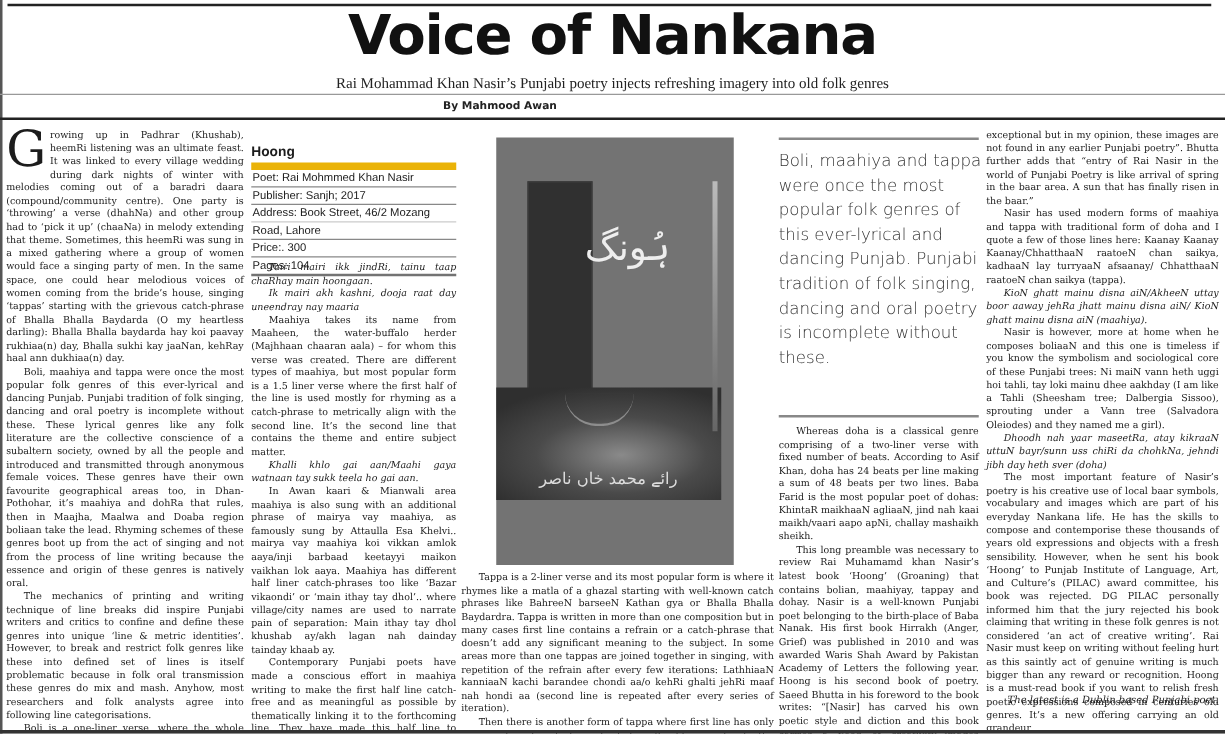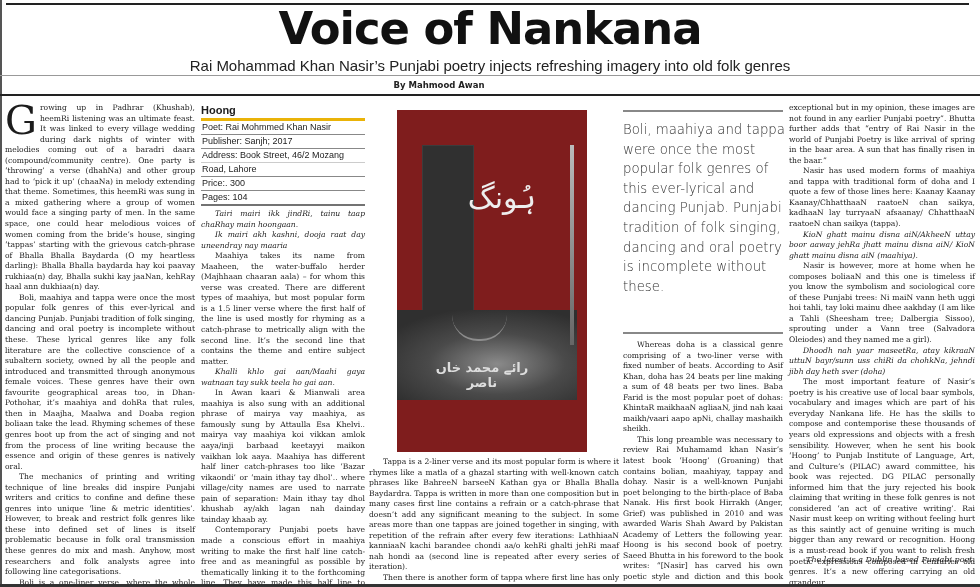--- a/index.html
+++ b/index.html
@@ -1,46 +1,46 @@
 <!DOCTYPE html>
 <html><head>
 <meta charset="utf-8">
 <style>
   html,body{margin:0;padding:0;background:#fff;}
   body{width:980px;height:587px;position:relative;overflow:hidden;font-family:"DejaVu Serif",serif;color:#1c1c1c;}
   .abs{position:absolute;}
   .rule-top{left:6px;top:3px;width:963px;height:2px;background:#222;}
   .headline{left:0;top:4px;width:980px;text-align:center;font-family:"DejaVu Sans",sans-serif;font-weight:900;font-size:44px;letter-spacing:-1px;color:#111;line-height:50px;transform:scaleX(1.02);}
-  .deck{left:0;top:57px;width:980px;text-align:center;font-family:Liberation Sans, sans-serif;font-size:15px;color:#222;line-height:18px;}
+  .deck{left:0;top:57px;width:980px;text-align:center;font-family:Liberation Serif, serif;font-size:12px;color:#222;line-height:18px;}
   .rule-deck{left:0;top:75px;width:980px;height:1px;background:#999;}
-  .byline{left:0;top:77px;width:800px;text-align:center;font-family:"DejaVu Sans",sans-serif;font-weight:bold;font-size:8.5px;color:#222;line-height:16px;padding-left:39px;}
+  .byline{left:0;top:77px;width:800px;text-align:center;font-family:"DejaVu Sans",sans-serif;font-weight:bold;font-size:8.5px;color:#222;line-height:16px;}
   .rule-by{left:0;top:94px;width:980px;height:2px;background:#222;}
   .rule-bottom{left:0;top:584px;width:980px;height:3px;background:#333;}
   .left-edge{left:0;top:0;width:2px;height:587px;background:#555;}
   .col{font-size:7.6px;line-height:10.55px;text-align:justify;hyphens:auto;}
   .col p{margin:0;text-indent:14px;}
   .col p.ni{text-indent:0;}
   .col i{font-style:italic;}
   .dropcap{float:left;font-size:40px;line-height:31px;margin:2px 3px 0 0;font-family:"DejaVu Serif",serif;}
   .col1{left:5px;top:103px;width:190px;}
   .col2{left:201px;top:103px;width:164px;}
   .col3{left:369px;top:457px;width:250px;}
   .col4{left:623px;top:340px;width:160px;}
   .col5{left:789px;top:103px;width:186px;}
   .infobox{left:201px;top:104px;width:164px;font-family:"Liberation Sans",sans-serif;}
-  .infobox .title{font-weight:bold;font-size:11px;line-height:13px;border-bottom:3px solid #eab308;padding-bottom:1px;}
+  .infobox .title{font-weight:bold;font-size:11px;line-height:13px;border-bottom:6px solid #eab308;padding-bottom:1px;margin-top:12px;}
   .infobox .row{font-size:9px;line-height:13px;border-bottom:1px solid #888;padding:0 1px;}
   .infobox .row.last{border-bottom:2px solid #737373;}
-  .cover{left:397px;top:110px;width:190px;height:342px;background:#7f1d1d;overflow:hidden;}
+  .cover{left:397px;top:110px;width:190px;height:342px;background:#737373;overflow:hidden;}
   .cover .glow{position:absolute;left:-20px;top:200px;width:200px;height:90px;background:radial-gradient(ellipse at 60% 60%,#8a8a8a 0%,#4a4a4a 40%,#2f2f2f 75%);}
   .cover .door{position:absolute;left:25px;top:35px;width:50px;height:230px;border:1px solid #3c3c3c;background:#303030;}
   .cover .boat{position:absolute;left:55px;top:205px;width:55px;height:24px;border-bottom:2px solid #8d8d8d;border-radius:0 0 30px 30px;}
   .cover .pole{position:absolute;left:173px;top:35px;width:4px;height:200px;background:linear-gradient(#bbb,#666);}
   .cover .urdu-title{position:absolute;left:60px;top:70px;width:90px;text-align:center;color:#eee;font-size:30px;font-family:"DejaVu Sans",sans-serif;direction:rtl;}
-  .cover .urdu-author{position:absolute;left:25px;top:250px;width:120px;text-align:center;color:#ddd;font-size:13px;font-family:"DejaVu Sans",sans-serif;direction:rtl;font-weight:bold;}
+  .cover .urdu-author{position:absolute;left:25px;top:265px;width:120px;text-align:right;color:#ddd;font-size:13px;font-family:"DejaVu Sans",sans-serif;direction:rtl;}
   .pull-rule-top{left:623px;top:110px;width:160px;height:2px;background:#888;}
   .pull{left:623px;top:120px;width:164px;font-family:"DejaVu Sans",sans-serif;font-size:13.3px;line-height:19.6px;color:#333;font-weight:300;}
   .pull-rule-bot{left:623px;top:332px;width:160px;height:2px;background:#888;}
   .sig{left:789px;top:555px;width:186px;text-align:right;font-style:italic;font-size:8px;line-height:10px;}
 </style>
 </head>
 <body>
 
 <div class="abs left-edge"></div>
 <div class="abs rule-top"></div>

